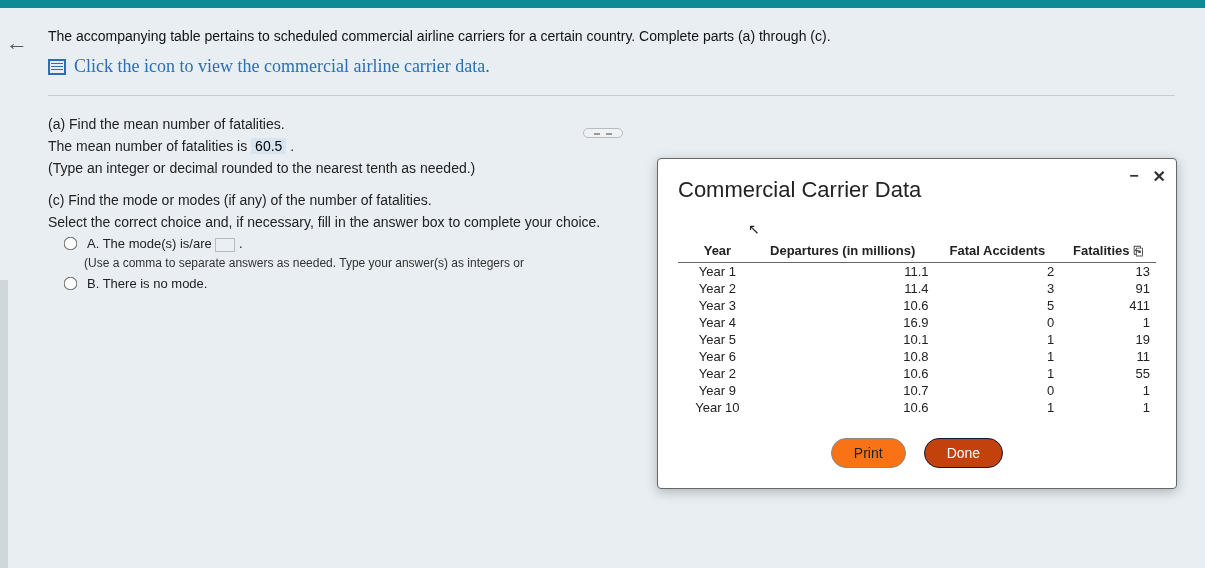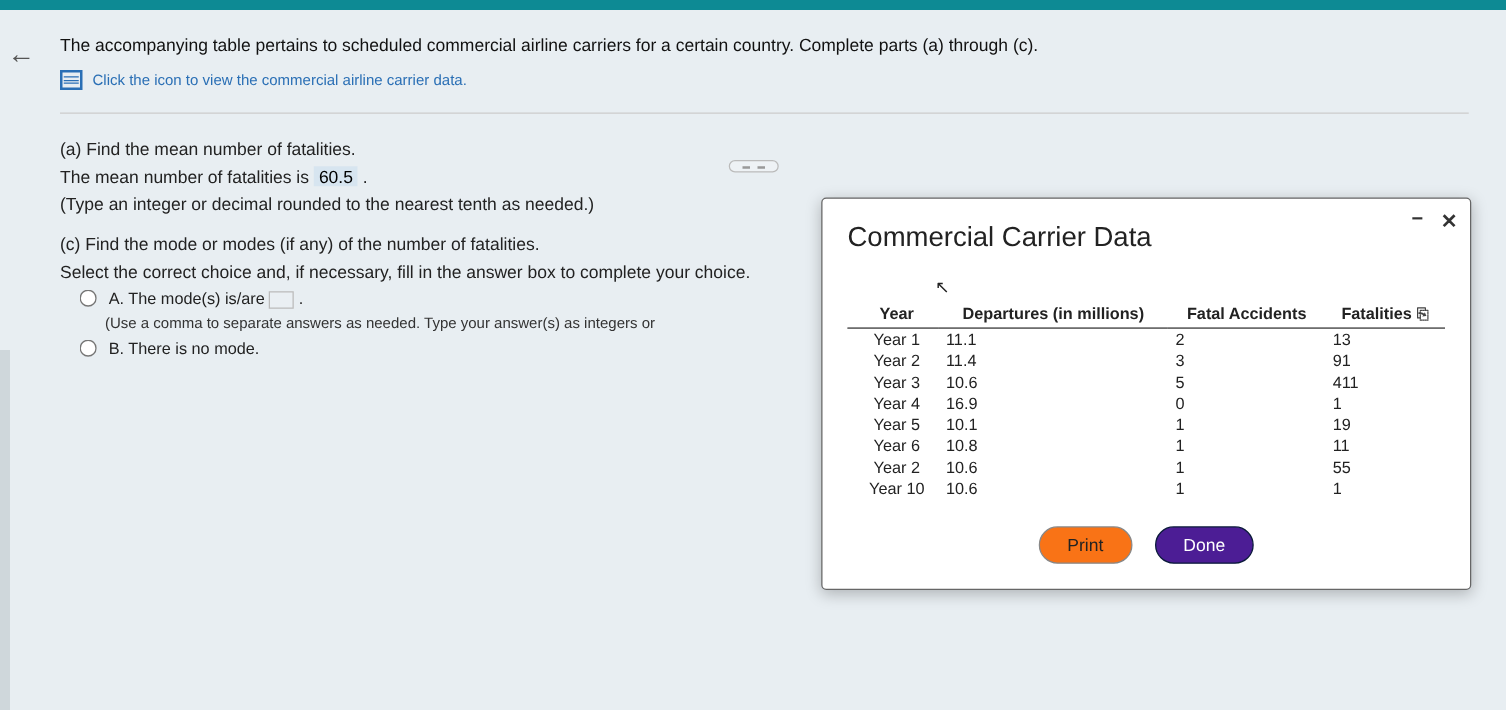--- a/index.html
+++ b/index.html
@@ -46,21 +46,22 @@
       border: 2px solid #2a6fb5;
       display: inline-flex;
       flex-direction: column;
       justify-content: space-evenly;
       padding: 1px;
     }
     .table-icon .r { height: 1px; background: #2a6fb5; }
     .data-link {
       color: #2a6fb5;
       text-decoration: none;
-      font-size: 12px;
+      font-size: 18px;
+      font-family: Liberation Serif, serif;
     }
     .hr {
       height: 1px;
       background: #ccc;
       margin: 10px 0 20px 0;
     }
     .left-content {
       max-width: 650px;
     }
     .q { margin-bottom: 16px; font-size: 14px; }
@@ -139,39 +140,39 @@
     table.data th {
       border-bottom: 1px solid #666;
       padding: 4px 6px;
       font-weight: bold;
       text-align: center;
       white-space: nowrap;
     }
     table.data th:first-child { text-align:center; padding-left:12px;}
     table.data td {
       padding: 1px 6px;
-      text-align: left;
+      text-align: right;
     }
     table.data td:first-child { text-align:center; padding-left:12px;}
     .copy-icon { font-size:12px; color:#444; margin-left:4px;}
     .dialog-buttons {
       display:flex;
       justify-content:center;
       gap:18px;
       margin-top:22px;
     }
     .btn {
       padding: 6px 22px;
       border-radius: 18px;
       font-size: 14px;
       cursor:pointer;
       border:1px solid #888;
     }
     .btn.print { background:#f97316; color:#222;}
-    .btn.done { background:#4c1d95; color:#fff; border-color:#0a1a3a;}
+    .btn.done { background:#c2410c; color:#fff; border-color:#0a1a3a;}
     .left-edge {
       position: absolute;
       left: 0; top: 280px; bottom: 0; width: 8px;
       background: #cfd7db;
     }
   </style>
 </head>
 <body>
 
 <div class="topbar"></div>
@@ -275,20 +276,26 @@
           <td>1</td>
           <td>11</td>
         </tr>
         <tr>
           <td>Year 2</td>
           <td>10.6</td>
           <td>1</td>
           <td>55</td>
         </tr>
         <tr>
+          <td>Year 9</td>
+          <td>10.7</td>
+          <td>0</td>
+          <td>1</td>
+        </tr>
+        <tr>
           <td>Year 10</td>
           <td>10.6</td>
           <td>1</td>
           <td>1</td>
         </tr>
       </tbody>
   </table>
   <div class="dialog-buttons">
     <button class="btn print">Print</button>
     <button class="btn done">Done</button>

